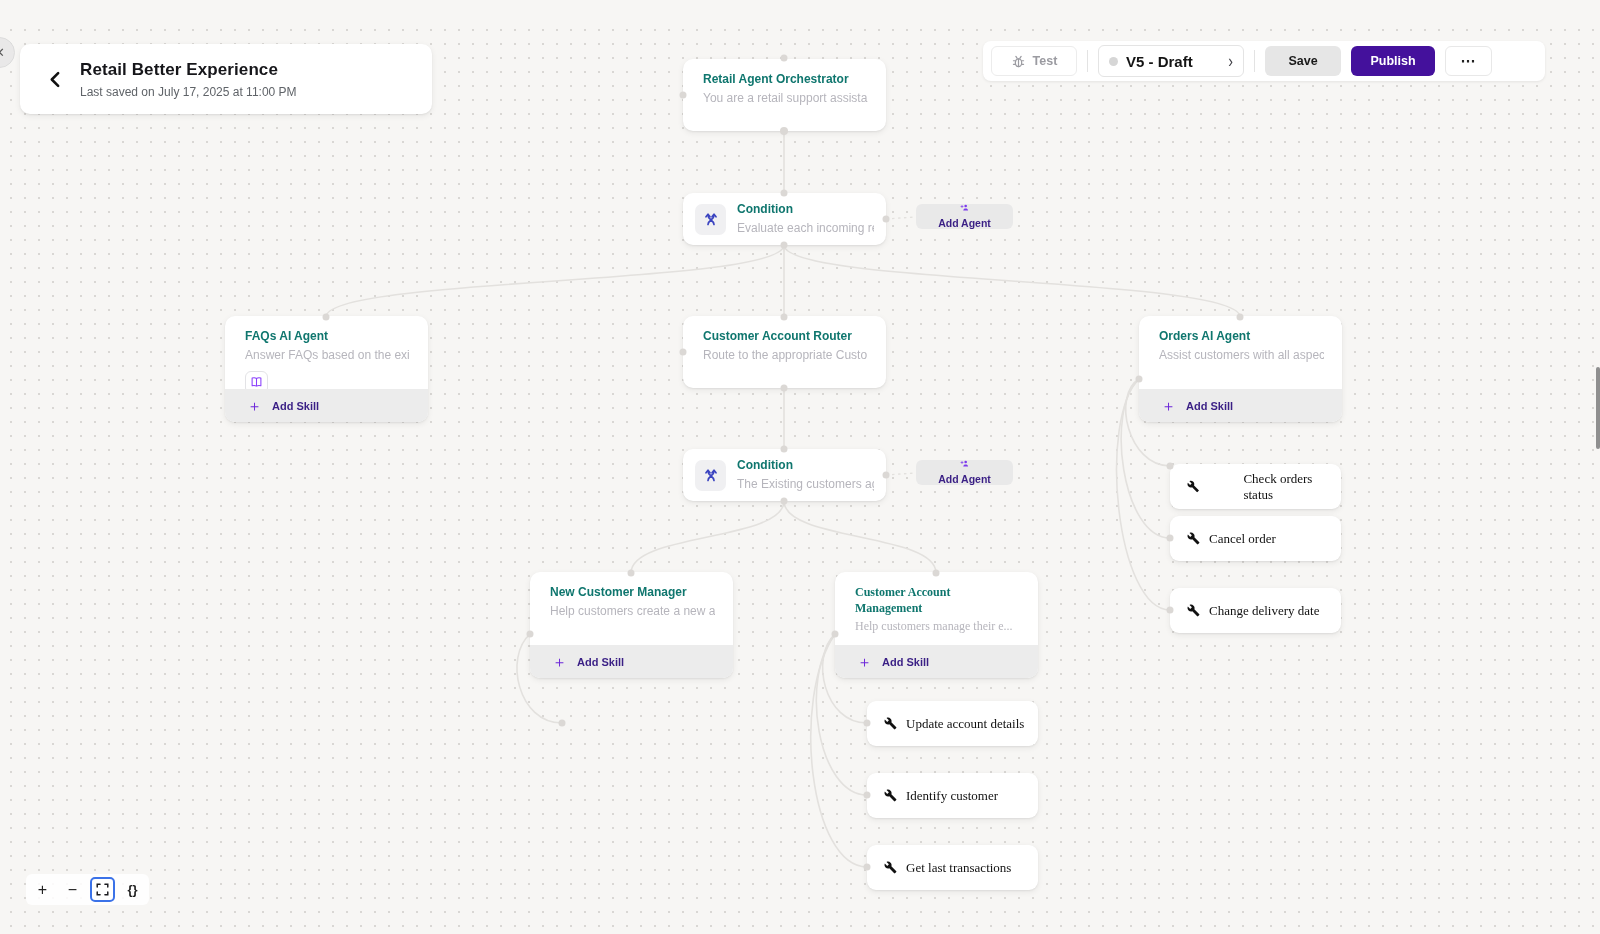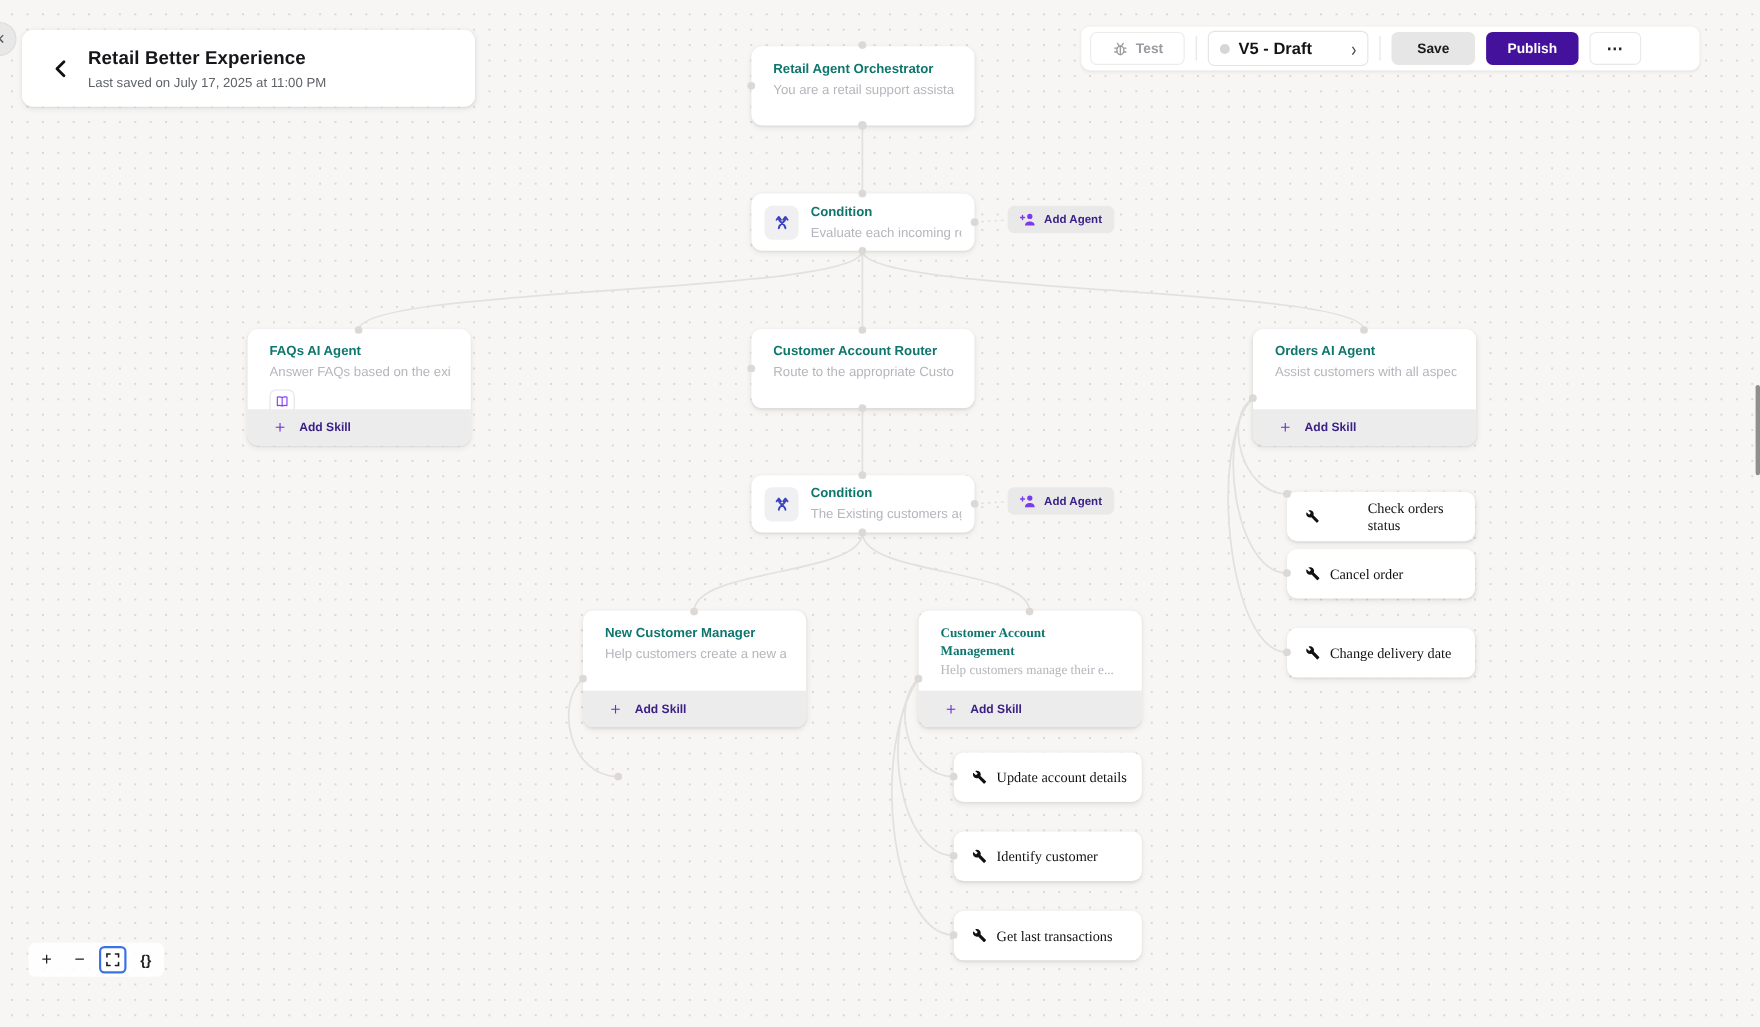--- a/index.html
+++ b/index.html
@@ -7,20 +7,21 @@
   body {
     font-family:"Liberation Sans", sans-serif;
     background-color:#f7f6f4;
     position:relative;
   }
   .canvas {
     position:absolute; inset:0;
     background-image:radial-gradient(circle, #d9d7d4 1px, transparent 1.3px);
     background-size:14px 14px;
     background-position:4px 6px;
+    margin-top:17px;
   }
   svg.edges, svg.dots { position:absolute; inset:0; pointer-events:none; }
   svg.edges { z-index:0; }
   svg.dots  { z-index:3; }
   svg.edges path { fill:none; stroke:#e3e1de; stroke-width:1.6; }
   svg.edges path.dotted { stroke-dasharray:2.5 3.5; stroke-width:1.4; }
   svg.dots circle { fill:#dbd8d5; }
 
   
   .card {
@@ -74,21 +75,21 @@
   .add-skill {
     height:33px; background:#ececec; border-radius:0 0 10px 10px;
     display:flex; align-items:center; padding-left:22px; gap:10px; cursor:pointer;
   }
   .plus-glyph { color:#6d28d9; font-size:15px; font-weight:400; line-height:1; }
   .add-label { font-size:11px; font-weight:700; color:#3a1f85; }
 
   
   .add-agent {
     position:absolute; width:97px; height:25px; background:#e9e9e9; border-radius:6px; z-index:2;
-    display:flex; align-items:center; justify-content:center; gap:6px; cursor:pointer;
+    display:flex; align-items:center; justify-content:center; gap:6px; cursor:pointer;flex-direction:column;
   }
   .add-agent .add-label { font-size:10.5px; }
 
   
   .skill { width:171px; height:45px; border-radius:9px; display:flex; align-items:center; padding-left:17px; gap:9px; cursor:pointer; }
   .skill-label { font-family:"Liberation Serif", serif; font-size:13px; color:#111; }
 
   
   .zoom-bar { position:absolute; left:26px; top:857px; display:flex; align-items:center; gap:5px; z-index:5;
               background:rgba(255,255,255,0.85); border-radius:6px; padding:3px 4px; }

